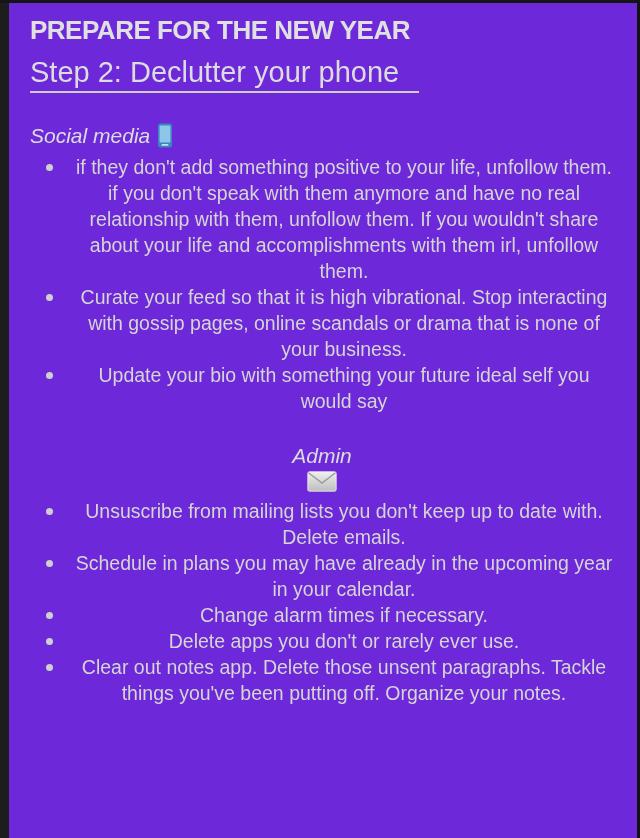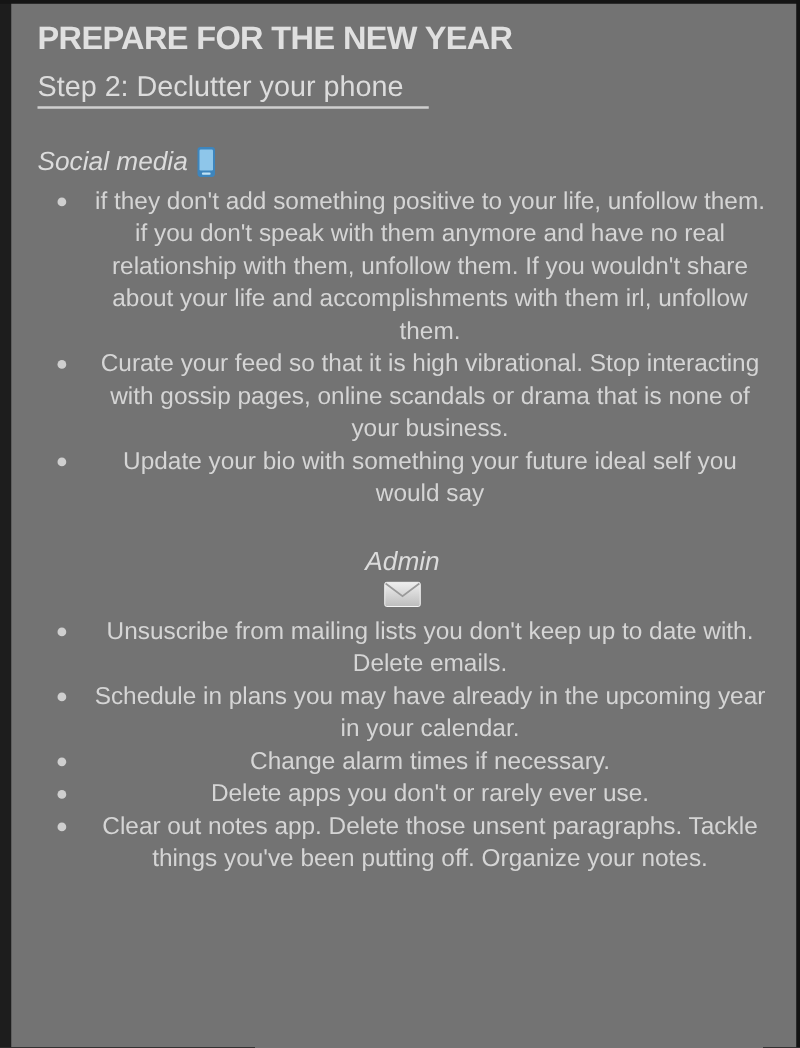--- a/index.html
+++ b/index.html
@@ -4,21 +4,21 @@
 <style>
   html, body {
     margin: 0;
     padding: 0;
     background: #000;
   }
   .page {
     position: relative;
     width: 640px;
     height: 838px;
-    background: #737373;
+    background: #6d28d9;
     overflow: hidden;
     font-family: "Liberation Sans", "DejaVu Sans", sans-serif;
   }
   
   .edge-left {
     position: absolute; left: 0; top: 0; bottom: 0;
     width: 9px; background: #1d1d1d;
   }
   .edge-top {
     position: absolute; left: 0; top: 0; right: 0;
@@ -36,21 +36,21 @@
   }
   .title {
     margin: 0;
     font-size: 26px;
     font-weight: bold;
     letter-spacing: -0.5px;
     color: #e0e0e0;
   }
   .subtitle {
     margin: 10px 0 0 0;
-    font-size: 23px;
+    font-size: 29px;
     font-weight: 400;
     color: #dcdcdc;
   }
   .subtitle .underlined {
     display: inline-block;
     padding: 0 20px 2px 0;   
     border-bottom: 2px solid #cfcfcf;
   }
   .section { margin-top: 30px; }
   .section-heading {

